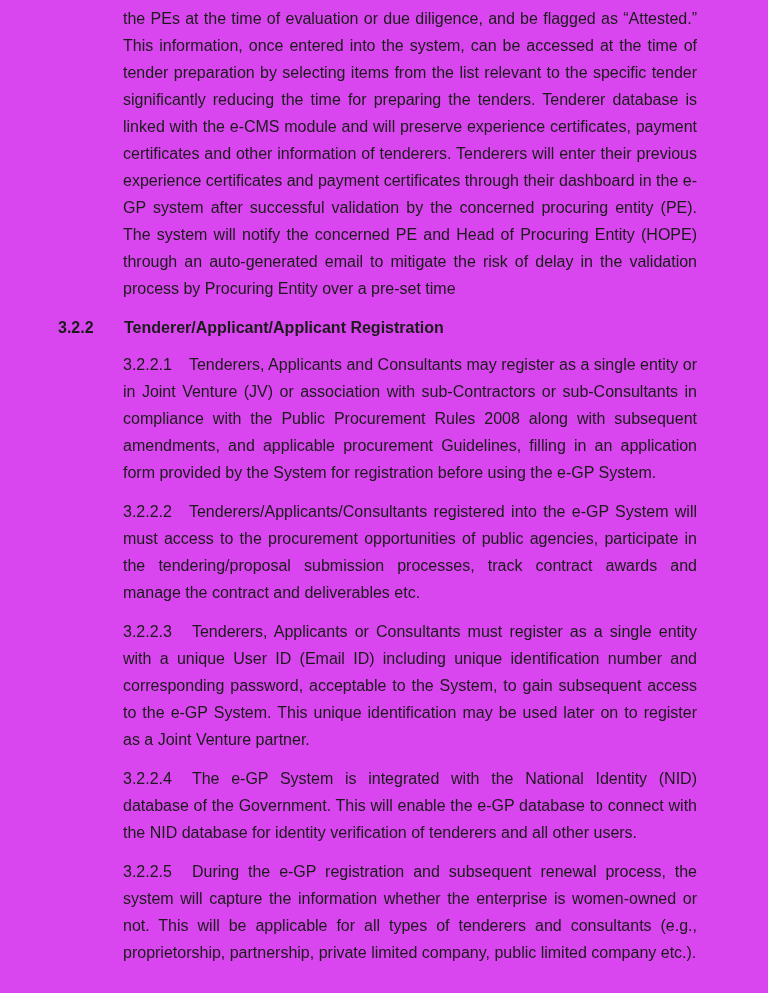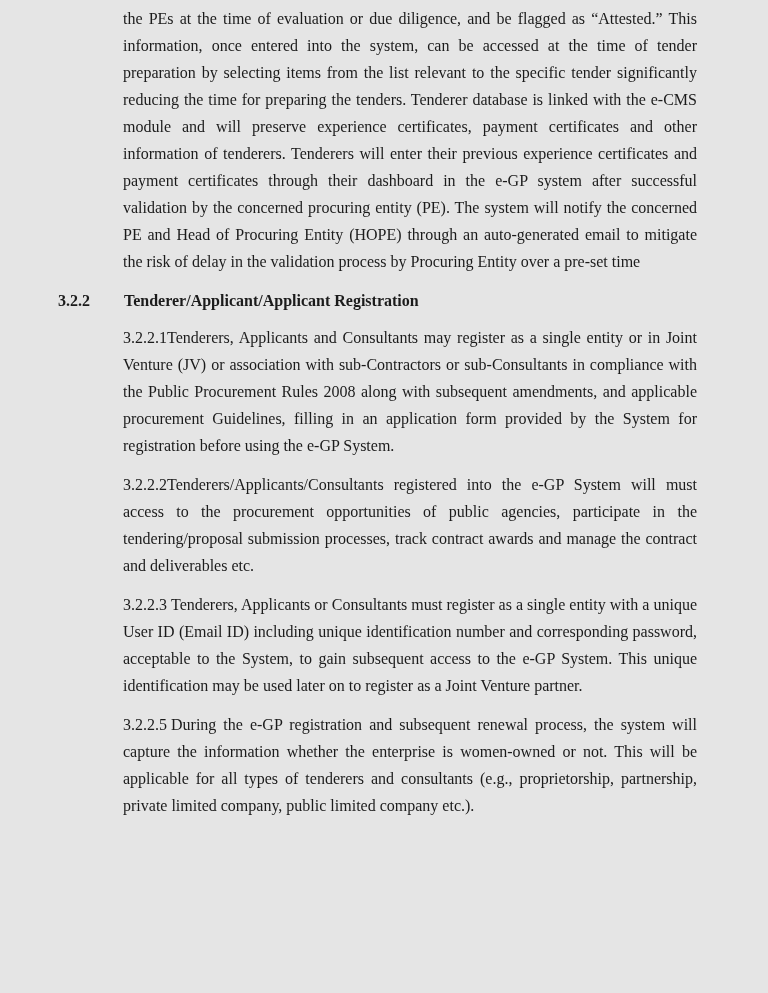--- a/index.html
+++ b/index.html
@@ -4,23 +4,23 @@
 <style>
   html, body {
     margin: 0;
     padding: 0;
     background: #ffffff;
   }
   .page {
     position: relative;
     width: 768px;
     height: 993px;
-    background: #e5e5e5;
+    background: #d946ef;
     overflow: hidden;
-    font-family: Liberation Serif, serif;
+    font-family: Liberation Sans, sans-serif;
     font-size: 16px;
     line-height: 27px;
     color: #1b1b1b;
   }
   .content-col {
     position: absolute;
     top: 5px;
     left: 0;
     right: 0;
   }
@@ -37,24 +37,24 @@
     text-align: left;
   }
   .heading .h-num {
     display: inline-block;
     width: 66px;
   }
   .p-num {
     white-space: nowrap;
   }
   .p-num.gap-wide {
-    margin-right: 0;
+    margin-right: 17px;
   }
   .p-num.gap-normal {
-    margin-right: 4px;
+    margin-right: 20px;
   }
 </style>
 </head>
 <body>
 
 <div class="page">
   <div class="content-col">
 
     <p class="para continuation">the PEs at the time of evaluation or due diligence, and be flagged as “Attested.” This information, once entered into the system, can be accessed at the time of tender preparation by selecting items from the list relevant to the specific tender significantly reducing the time for preparing the tenders. Tenderer database is linked with the e-CMS module and will preserve experience certificates, payment certificates and other information of tenderers. Tenderers will enter their previous experience certificates and payment certificates through their dashboard in the e-GP system after successful validation by the concerned procuring entity (PE). The system will notify the concerned PE and Head of Procuring Entity (HOPE) through an auto-generated email to mitigate the risk of delay in the validation process by Procuring Entity over a pre-set time</p>
 
@@ -67,19 +67,22 @@
     </p>
 
     <p class="para numbered">
       <span class="p-num gap-wide">3.2.2.2</span><span>Tenderers/Applicants/Consultants registered into the e-GP System will must access to the procurement opportunities of public agencies, participate in the tendering/proposal submission processes, track contract awards and manage the contract and deliverables etc.</span>
     </p>
 
     <p class="para numbered">
       <span class="p-num gap-normal">3.2.2.3</span><span>Tenderers, Applicants or Consultants must register as a single entity with a unique User ID (Email ID) including unique identification number and corresponding password, acceptable to the System, to gain subsequent access to the e-GP System. This unique identification may be used later on to register as a Joint Venture partner.</span>
     </p>
 
+    <p class="para numbered">
+      <span class="p-num gap-normal">3.2.2.4</span><span>The e-GP System is integrated with the National Identity (NID) database of the Government. This will enable the e-GP database to connect with the NID database for identity verification of tenderers and all other users.</span>
+    </p>
 
     <p class="para numbered">
       <span class="p-num gap-normal">3.2.2.5</span><span>During the e-GP registration and subsequent renewal process, the system will capture the information whether the enterprise is women-owned or not. This will be applicable for all types of tenderers and consultants (e.g., proprietorship, partnership, private limited company, public limited company etc.).</span>
     </p>
 
   </div>
 </div>
 
 </body></html>

